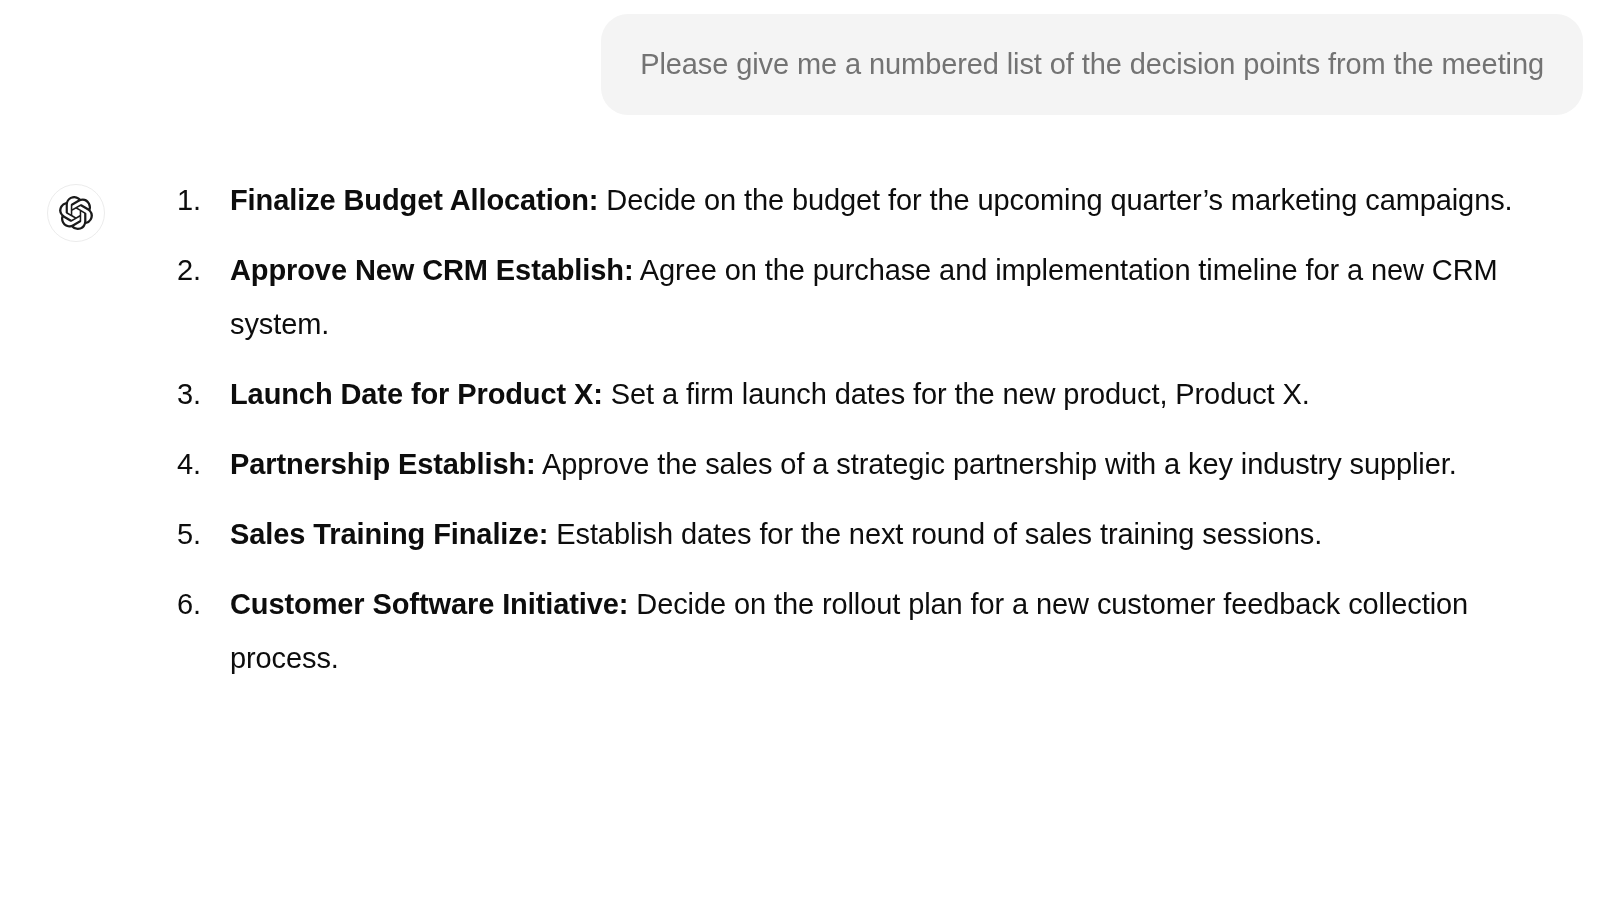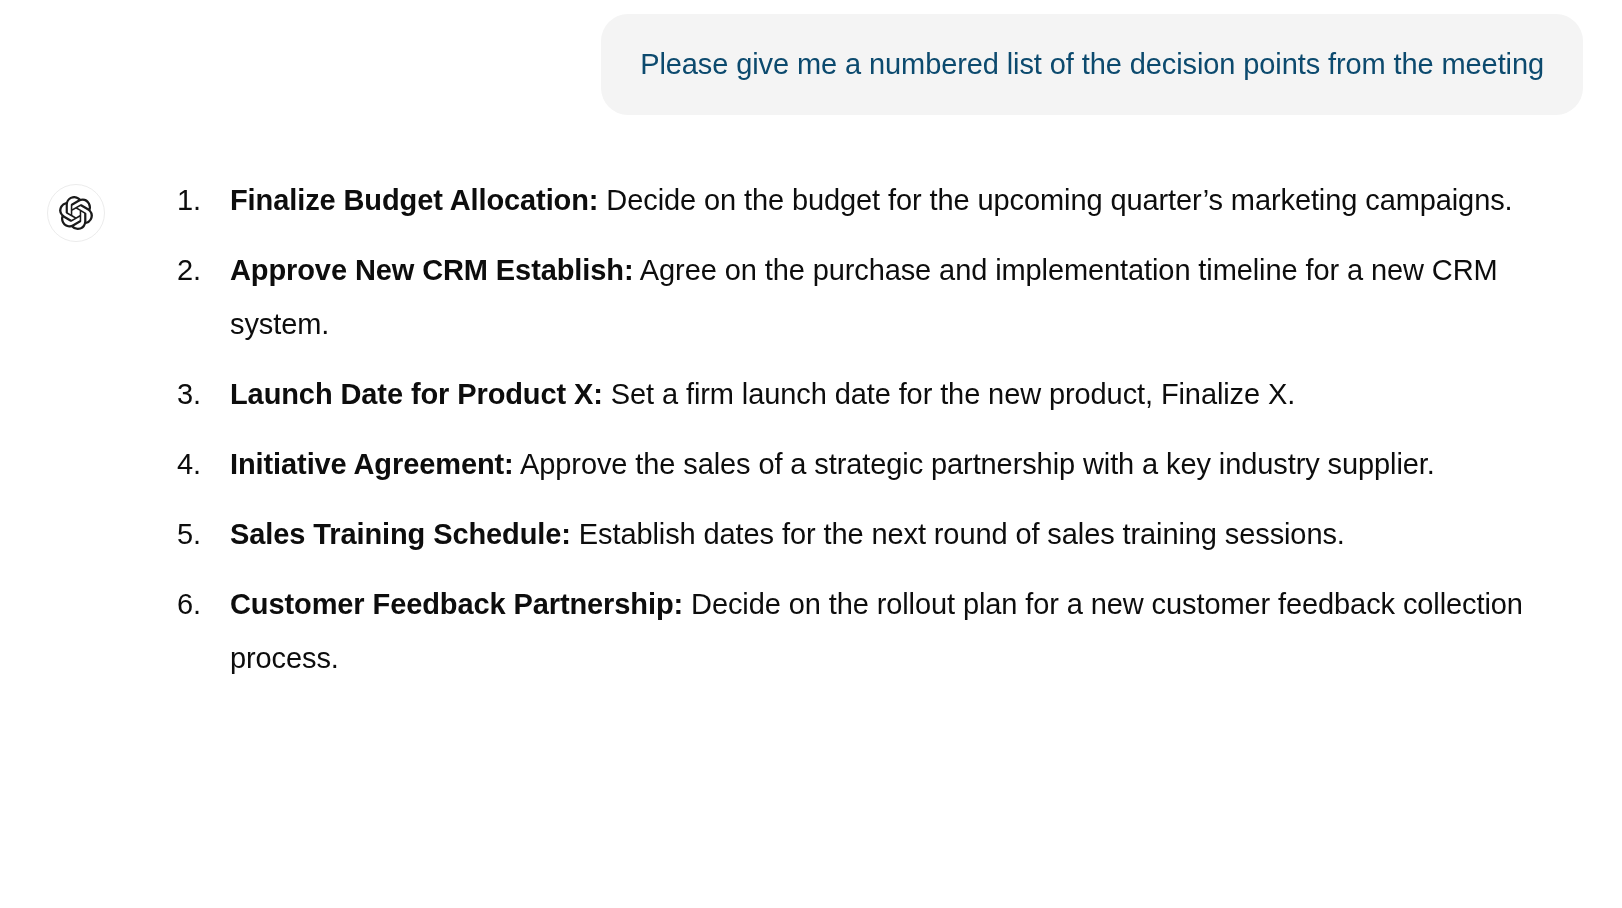--- a/index.html
+++ b/index.html
@@ -32,21 +32,21 @@
   .user-bubble {
     background: #f4f4f4;
     border-radius: 27px;
     padding: 26px 39px 27px 39px;
     max-width: 1090px;
     box-sizing: border-box;
   }
   .user-bubble-text {
     font-size: 29px;
     line-height: 48px;
-    color: #0c4a6e;
+    color: #737373;
     letter-spacing: -0.1px;
     white-space: pre-wrap;
   }
 
   
   .assistant-turn {
     display: flex;
     align-items: flex-start;
     padding: 69px 0 0 47px;
   }
@@ -140,32 +140,32 @@
 
         <li>
           <span class="item-label">Finalize Budget Allocation:</span><span class="item-text"> Decide on the budget for the upcoming quarter’s marketing campaigns.</span>
         </li>
 
         <li>
           <span class="item-label">Approve New CRM Establish:</span><span class="item-text"> Agree on the purchase and implementation timeline for a new CRM system.</span>
         </li>
 
         <li>
-          <span class="item-label">Launch Date for Product X:</span><span class="item-text"> Set a firm launch date for the new product, Finalize X.</span>
+          <span class="item-label">Launch Date for Product X:</span><span class="item-text"> Set a firm launch dates for the new product, Product X.</span>
         </li>
 
         <li>
-          <span class="item-label">Initiative Agreement:</span><span class="item-text"> Approve the sales of a strategic partnership with a key industry supplier.</span>
+          <span class="item-label">Partnership Establish:</span><span class="item-text"> Approve the sales of a strategic partnership with a key industry supplier.</span>
         </li>
 
         <li>
-          <span class="item-label">Sales Training Schedule:</span><span class="item-text"> Establish dates for the next round of sales training sessions.</span>
+          <span class="item-label">Sales Training Finalize:</span><span class="item-text"> Establish dates for the next round of sales training sessions.</span>
         </li>
 
         <li>
-          <span class="item-label">Customer Feedback Partnership:</span><span class="item-text"> Decide on the rollout plan for a new customer feedback collection process.</span>
+          <span class="item-label">Customer Software Initiative:</span><span class="item-text"> Decide on the rollout plan for a new customer feedback collection process.</span>
         </li>
 
       </ol>
     </div>
 
   </div>
 </div>
 
 </body></html>

